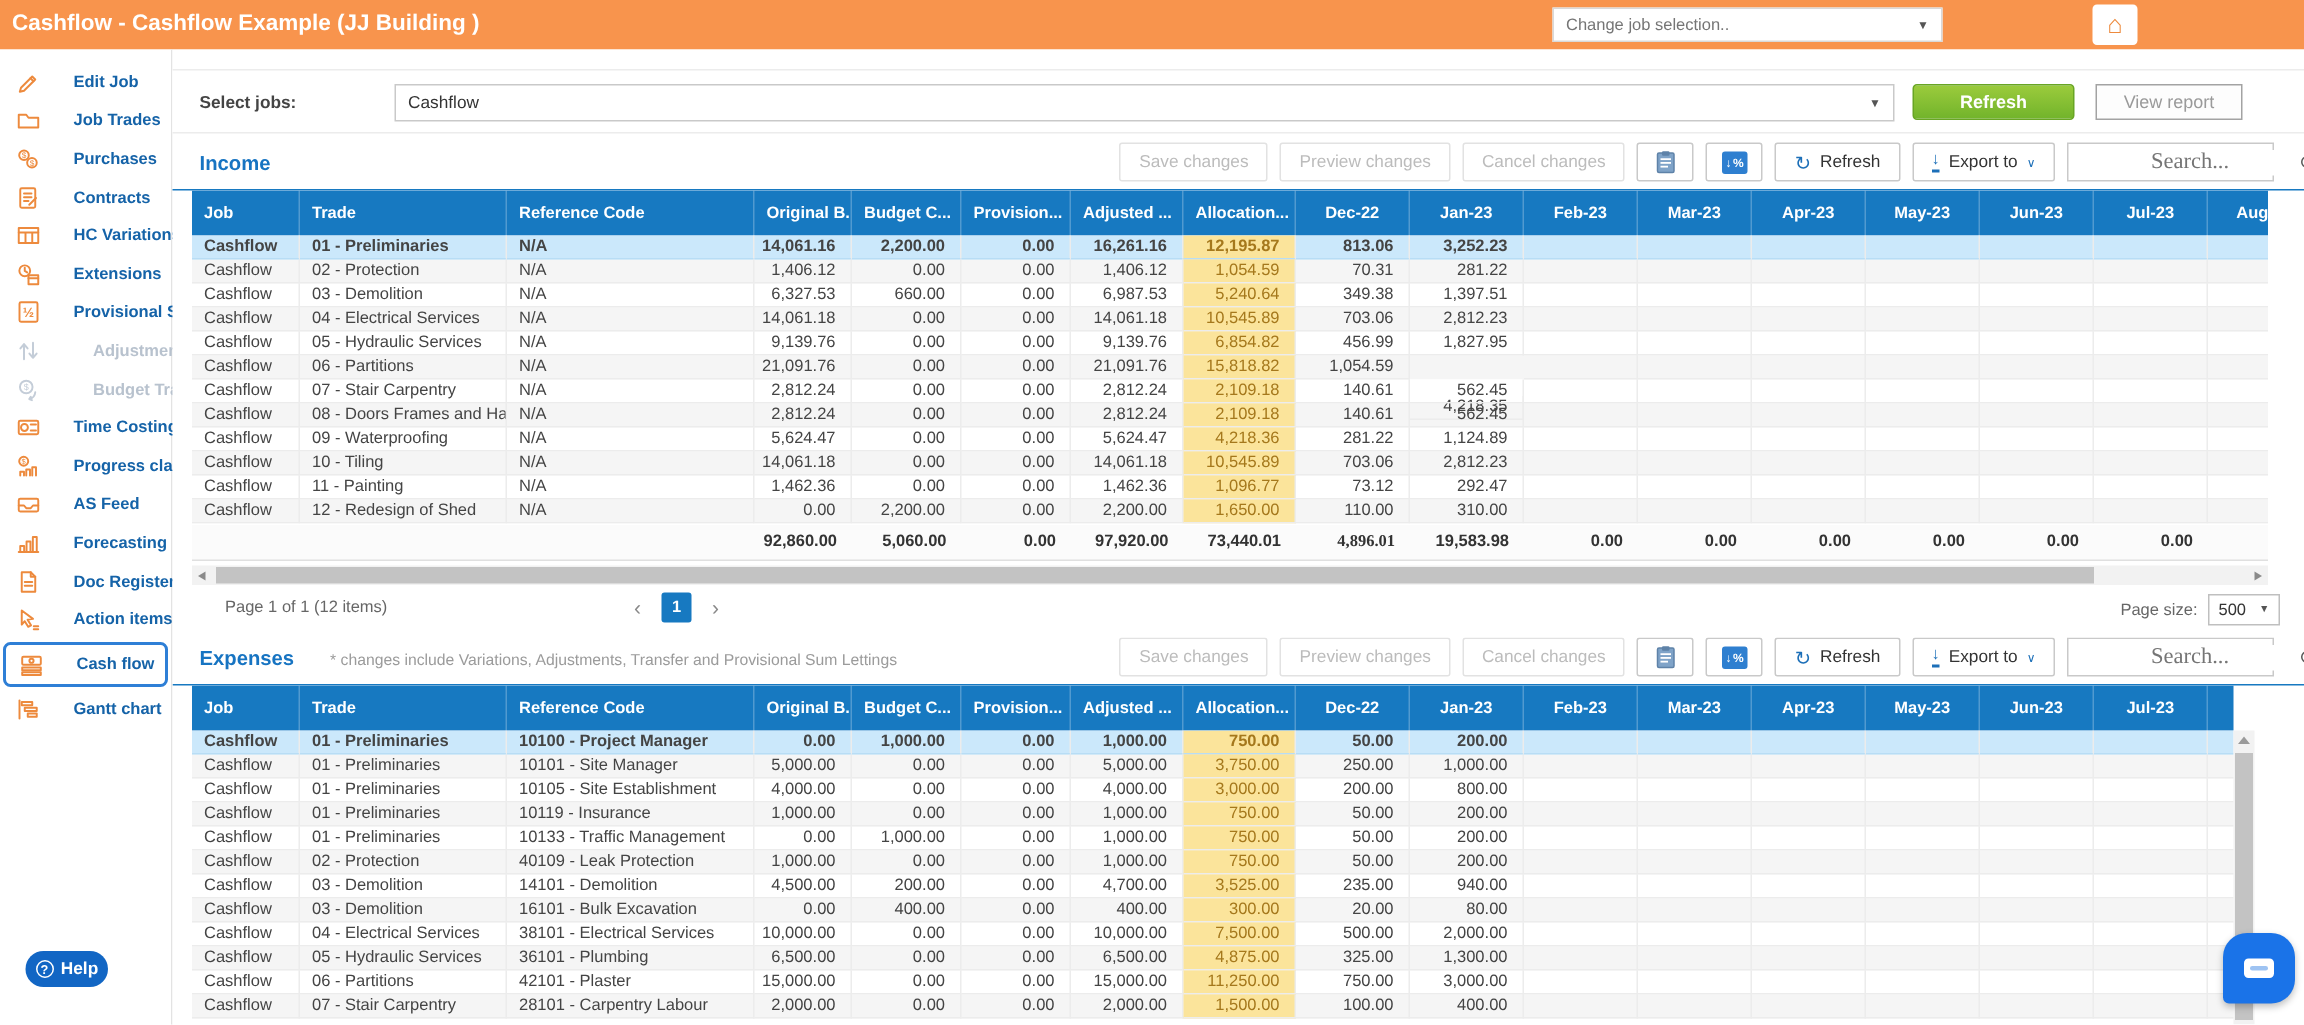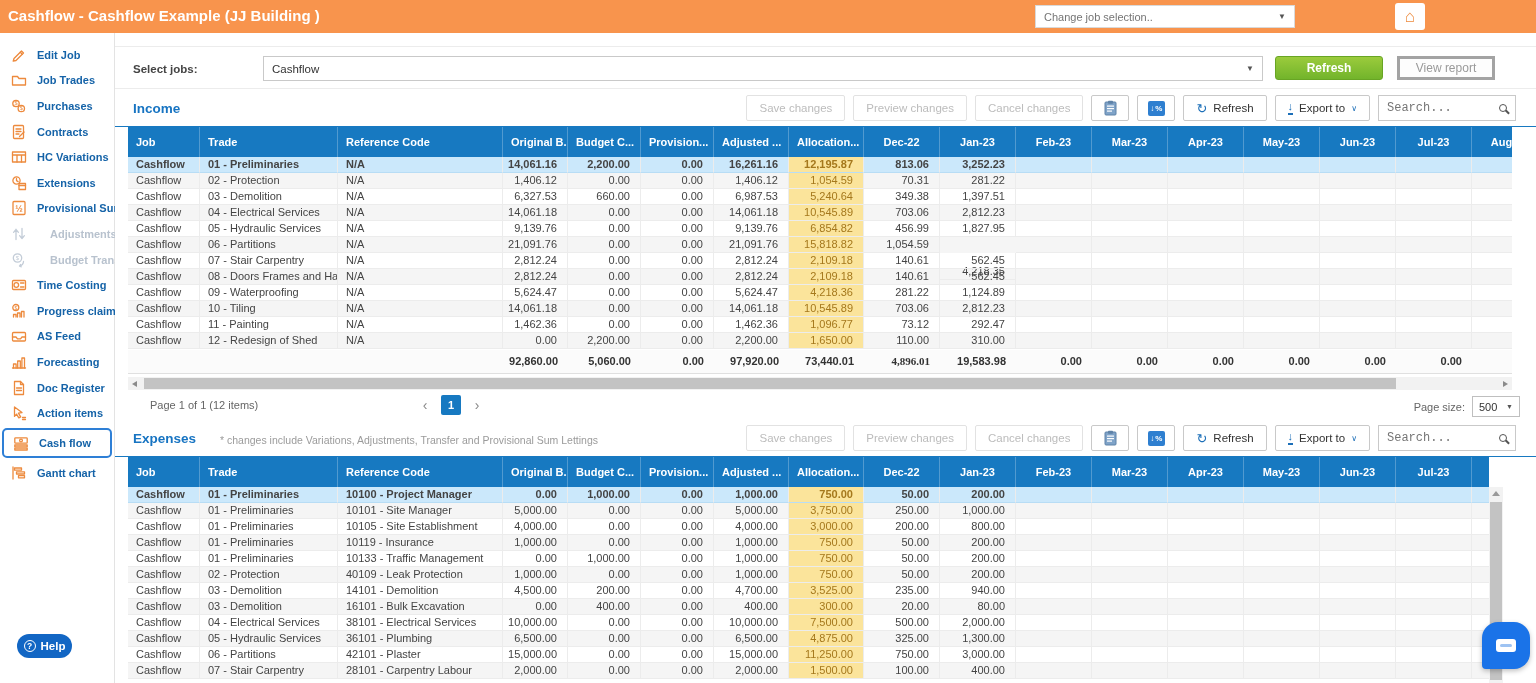--- a/index.html
+++ b/index.html
@@ -15,21 +15,21 @@
     font-family:"Liberation Sans", sans-serif; }
   .jobsel-caret { color:#555; font-size:8px; padding-right:8px; }
   .home-btn { position:absolute; left:1395px; top:3px; width:30px; height:27px; background:#fff;
     border-radius:3px; display:flex; align-items:center; justify-content:center;
     color:#ED8A3D; font-size:17px; }
 
   
   .sidebar { position:absolute; left:0; top:33px; width:115px; height:650px; background:#fff;
     border-right:1px solid #e3e3e3; }
   .side-list { padding-top:9px; }
-  .side-item { display:flex; align-items:center; gap:9px; height:25.6px; padding-left:9px; cursor:pointer; }
+  .side-item { display:flex; align-items:center; gap:21px; height:25.6px; padding-left:9px; cursor:pointer; }
   .side-item .lbl { font-size:11px; font-weight:bold; color:#1563A8; white-space:nowrap; }
   .side-item.disabled .lbl { color:#B8C2CE;margin-left:13px; }
   .side-item.selected { border:2px solid #2E7FD6; border-radius:5px; margin:2px 2px; height:30px; padding-left:7px; }
   .side-icon { width:19px; height:19px; flex:0 0 19px; display:flex; align-items:center; justify-content:center; }
   .help-btn { position:absolute; left:17px; bottom:25px; width:55px; height:24px; background:#1266C4;
     border-radius:13px; color:#fff; display:flex; align-items:center; justify-content:center; gap:5px;
     font-size:11.5px; font-weight:bold; cursor:pointer; }
   .help-q { width:12px; height:12px; border:1px solid #fff; border-radius:50%; font-size:8.5px;
     display:flex; align-items:center; justify-content:center; font-weight:bold; }
 
@@ -38,21 +38,21 @@
   .jobbar { position:absolute; left:0; top:13px; width:100%; height:43px; background:#fff;
     border-top:1px solid #ececec; border-bottom:1px solid #ececec; }
   .jobbar-label { position:absolute; left:18px; top:16px; font-size:11.5px; font-weight:bold; color:#444; }
   .jobbar-combo { position:absolute; left:148px; top:9px; width:1000px; height:25px; background:#fff;
     border:1px solid #c9c9c9; display:flex; align-items:center; padding:0 8px; font-size:11.5px; color:#333; }
   .jobbar-combo .caret { margin-left:auto; font-size:8px; color:#555; }
   .btn-green { position:absolute; left:1160px; top:9px; width:108px; height:24px;
     background:linear-gradient(#9BCB3C,#72B42B); border:1px solid #68A524; border-radius:3px;
     color:#fff; font-size:12px; font-weight:bold; display:flex; align-items:center; justify-content:center; cursor:pointer; }
   .btn-viewreport { position:absolute; left:1282px; top:9px; width:98px; height:24px; background:#fdfdfd;
-    border:3px solid #a3a3a3; color:#9a9a9a; font-size:12px; display:flex; align-items:center; justify-content:center; }
+    border:1px solid #a3a3a3; color:#9a9a9a; font-size:12px; display:flex; align-items:center; justify-content:center; }
 
   .panel { position:absolute; left:0; width:100%; }
   .panel-income { top:56px; height:335px; }
   .panel-expenses { top:392px; height:258px; overflow:hidden; }
   .section-title { position:absolute; left:18px; top:12px; color:#1774C2; font-size:13.5px; font-weight:bold; }
   .panel-expenses .section-title { top:6px; }
   .section-note { position:absolute; left:105px; top:9px; color:#9b9b9b; font-size:10.5px; }
 
   
   .toolbar { position:absolute; right:20px; display:flex; align-items:center; gap:8px; }
@@ -63,22 +63,22 @@
     font-family:"Liberation Sans", sans-serif; }
   .tbtn.dis { color:#bcbcbc; border-color:#e2e2e2; }
   .tbtn.iconb { width:38px; padding:0; justify-content:center; }
   .ref-ico { font-size:13px; color:#1c6fb8; line-height:1; }
   .dl-ico { font-size:11px; color:#1c6fb8; border-bottom:2px solid #1c6fb8; line-height:1; padding-bottom:1px; }
   .chev { font-size:8px; color:#1c6fb8; }
   .fmt-ico { width:17px; height:15px; background:#2E7FD0; border-radius:2px; color:#fff; font-size:8px;
     display:flex; align-items:center; justify-content:center; gap:1px; font-weight:bold; }
   .search-box { height:26px; width:138px; background:#fff; border:1px solid #c9c9c9; display:flex;
     align-items:center; padding:0 8px; }
-  .search-box input { flex:1; border:none; outline:none; font-size:12px; color:#777; width:100px;
-    font-family:Liberation Mono, monospace; }
+  .search-box input { flex:1; border:none; outline:none; font-size:15px; color:#777; width:100px;
+    font-family:Liberation Serif, serif;margin-left:47px; }
   .mag { width:8px; height:8px; border:1.6px solid #555; border-radius:50%; position:relative; flex:0 0 auto; }
   .mag::after { content:''; position:absolute; width:5px; height:1.6px; background:#555;
     transform:rotate(45deg); right:-4px; bottom:-2px; }
   .grid-sep { position:absolute; left:0; right:0; border-top:1px solid #1779C1; }
   .panel-income .grid-sep { top:37px; }
   .panel-expenses .grid-sep { top:31px; }
 
   
   .grid { position:absolute; left:13px; overflow:hidden; }
   .panel-income .grid { top:38px; width:1384px; }

